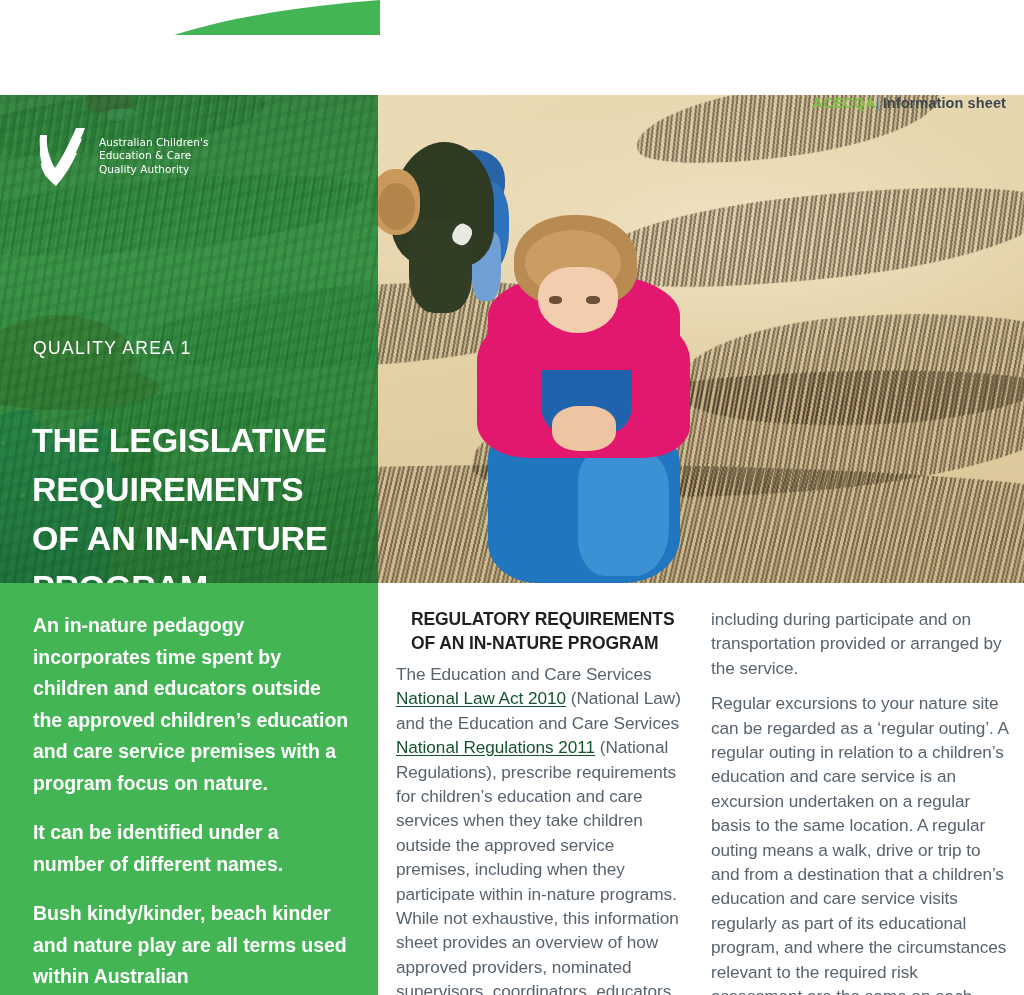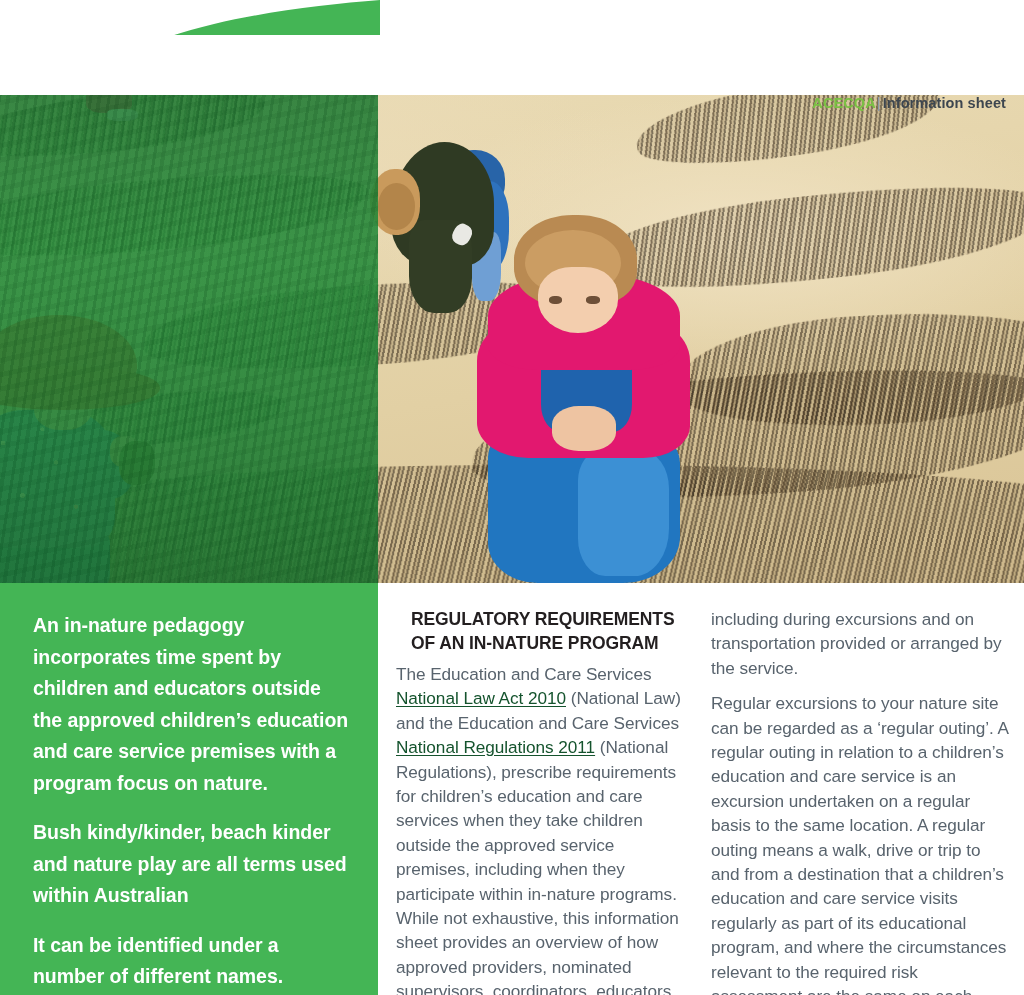--- a/index.html
+++ b/index.html
@@ -253,41 +253,61 @@
         <div class="face"></div>
         <div class="eye eyeL"></div>
         <div class="eye eyeR"></div>
         <div class="hands"></div>
       </div>
     </div>
 
     <div class="greenpanel"></div>
     <div class="greentex"></div>
 
+    <div class="herotext">
+      <div class="logo">
+        <span>
+          <svg width="56" height="62" viewBox="0 0 56 62" aria-hidden="true">
+            <path d="M8 10 C 6 26, 12 44, 24 57 C 36 42, 46 22, 53 3 L44 3 C 37 19, 30 33, 23 43 C 17 33, 14 21, 15 10 Z" fill="#ffffff"></path>
+            <path d="M8 24 C 7 36, 13 49, 24 59 C 34 47, 43 31, 50 14 L42 14 C 35 28, 29 39, 23 47 C 17 39, 14 31, 15 24 Z" fill="#ffffff"></path>
+            <path d="M9 38 C 9 46, 15 54, 24 61 C 32 52, 39 41, 45 28 L38 28 C 33 38, 28 46, 23 52 C 18 46, 15 42, 16 38 Z" fill="#ffffff"></path>
+          </svg>
+        </span>
+        <span class="logotext">Australian Children's
+Education &amp; Care
+Quality Authority</span>
+      </div>
+
+      <div class="qarea">QUALITY AREA 1</div>
+      <div class="herotitle">THE LEGISLATIVE
+REQUIREMENTS
+OF AN IN-NATURE
+PROGRAM</div>
+    </div>
   </div>
 
   <div class="sidebar">
     <div class="sbtext">
       <p>An in-nature pedagogy incorporates time spent by children and educators outside the approved children’s education and care service premises with a program focus on nature.</p>
+      <p>It can be identified under a number of different names.</p>
       <p>Bush kindy/kinder, beach kinder and nature play are all terms used within Australian</p>
-      <p>It can be identified under a number of different names.</p>
     </div>
   </div>
 
   <div class="cols">
 
     <div class="col colmid">
       <h2 class="secthead">REGULATORY REQUIREMENTS
 OF AN IN-NATURE PROGRAM</h2>
       <div class="body">
         <p><span>The Education and Care Services </span><a href="#">National Law Act 2010</a><span> (National Law) and the Education and Care Services </span><a href="#">National Regulations 2011</a><span> (National Regulations), prescribe requirements for children’s education and care services when they take children outside the approved service premises, including when they participate within in-nature programs. While not exhaustive, this information sheet provides an overview of how approved providers, nominated supervisors, coordinators, educators and teachers can ensure compliance with the </span></p>
       </div>
     </div>
 
     <div class="col colright">
       <div class="body">
-        <p>including during excursions and on transportation provided or arranged by the service.</p>
+        <p>including during participate and on transportation provided or arranged by the service.</p>
         <p>Regular excursions to your nature site can be regarded as a ‘regular outing’. A regular outing in relation to a children’s education and care service is an excursion undertaken on a regular basis to the same location. A regular outing means a walk, drive or trip to and from a destination that a children’s education and care service visits regularly as part of its educational program, and where the circumstances relevant to the required risk assessment are the same on each outing to that location (r.4).</p>
       </div>
     </div>
 
   </div>
 </div>
 
 </body></html>

